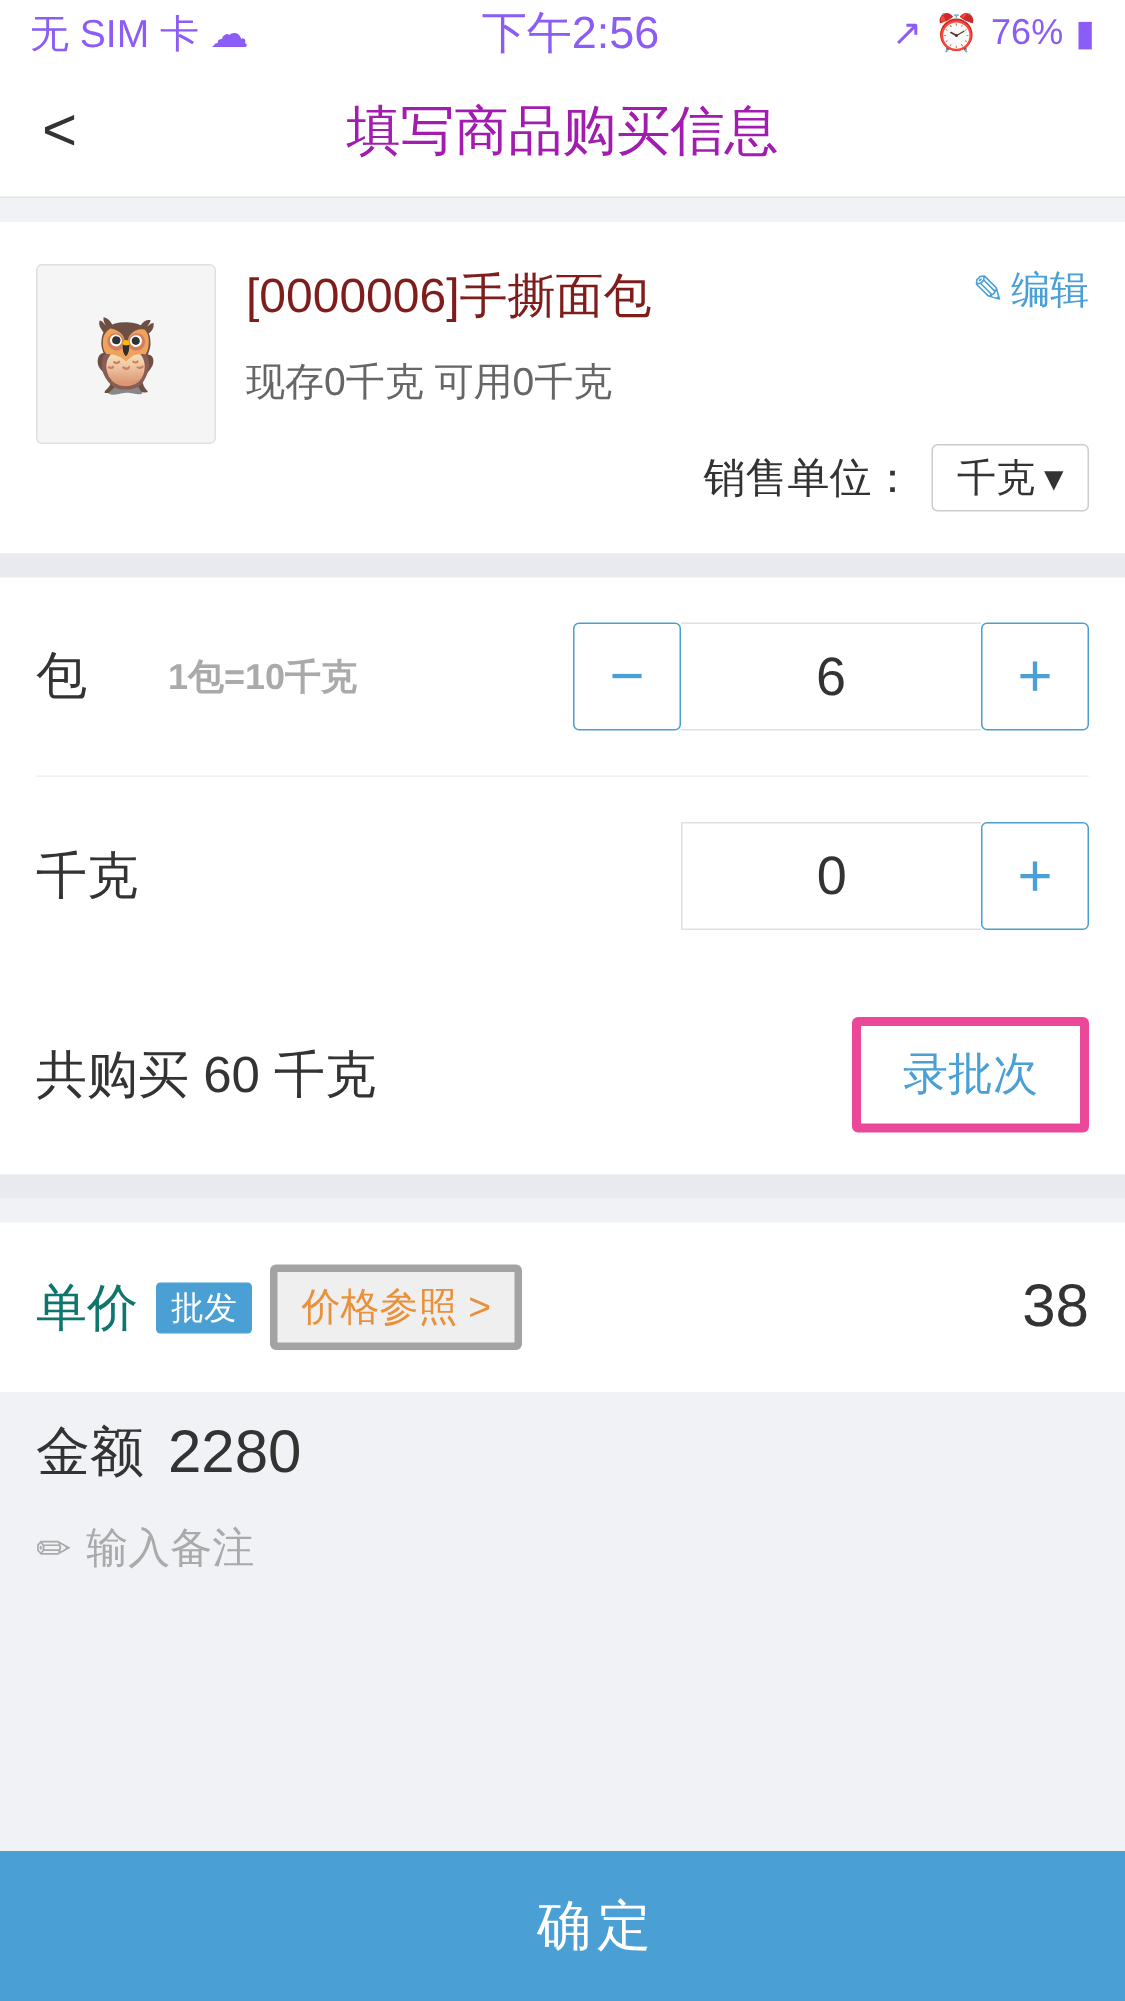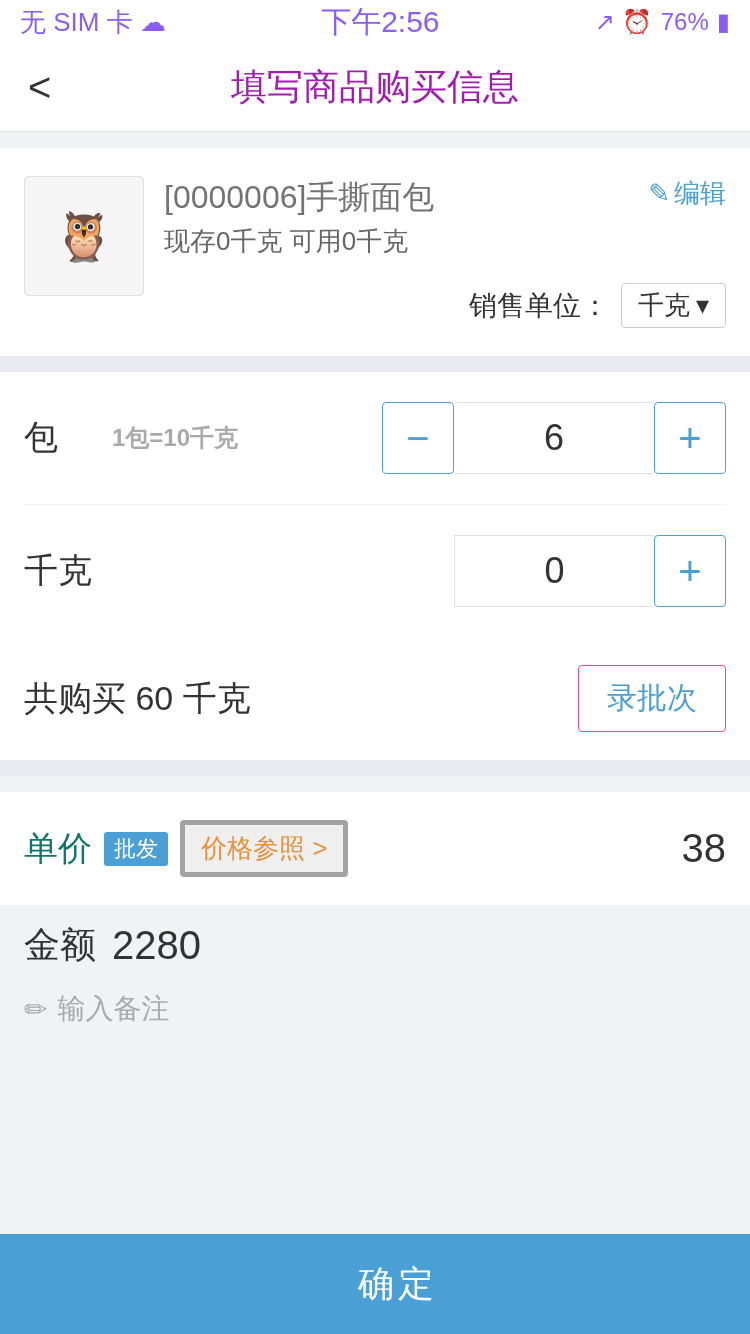--- a/index.html
+++ b/index.html
@@ -81,34 +81,34 @@
     .product-info {
       flex: 1;
     }
     .product-name-row {
       display: flex;
       justify-content: space-between;
       align-items: flex-start;
     }
     .product-name {
       font-size: 32px;
-      color: #737373;
+      color: #7f1d1d;
       font-weight: 500;
     }
     .edit-btn {
       font-size: 26px;
       color: #4a9fd4;
       display: flex;
       align-items: center;
       gap: 4px;
     }
     .product-stock {
       font-size: 26px;
       color: #666;
-      margin-top: 4px;
+      margin-top: 17px;
     }
     .product-unit-row {
       display: flex;
       align-items: center;
       gap: 12px;
       margin-top: 24px;
       font-size: 28px;
       color: #333;
       justify-content: flex-end;
     }
@@ -201,21 +201,21 @@
       display: flex;
       align-items: center;
       justify-content: space-between;
       padding: 28px 24px;
     }
     .total-text {
       font-size: 34px;
       color: #333;
     }
     .batch-btn {
-      border: 1px solid #ec4899;
+      border: 6px solid #ec4899;
       border-radius: 4px;
       padding: 12px 28px;
       font-size: 30px;
       color: #4a9fd4;
       background: #fff;
       cursor: pointer;
       margin-left: 20px;
     }
 
     

